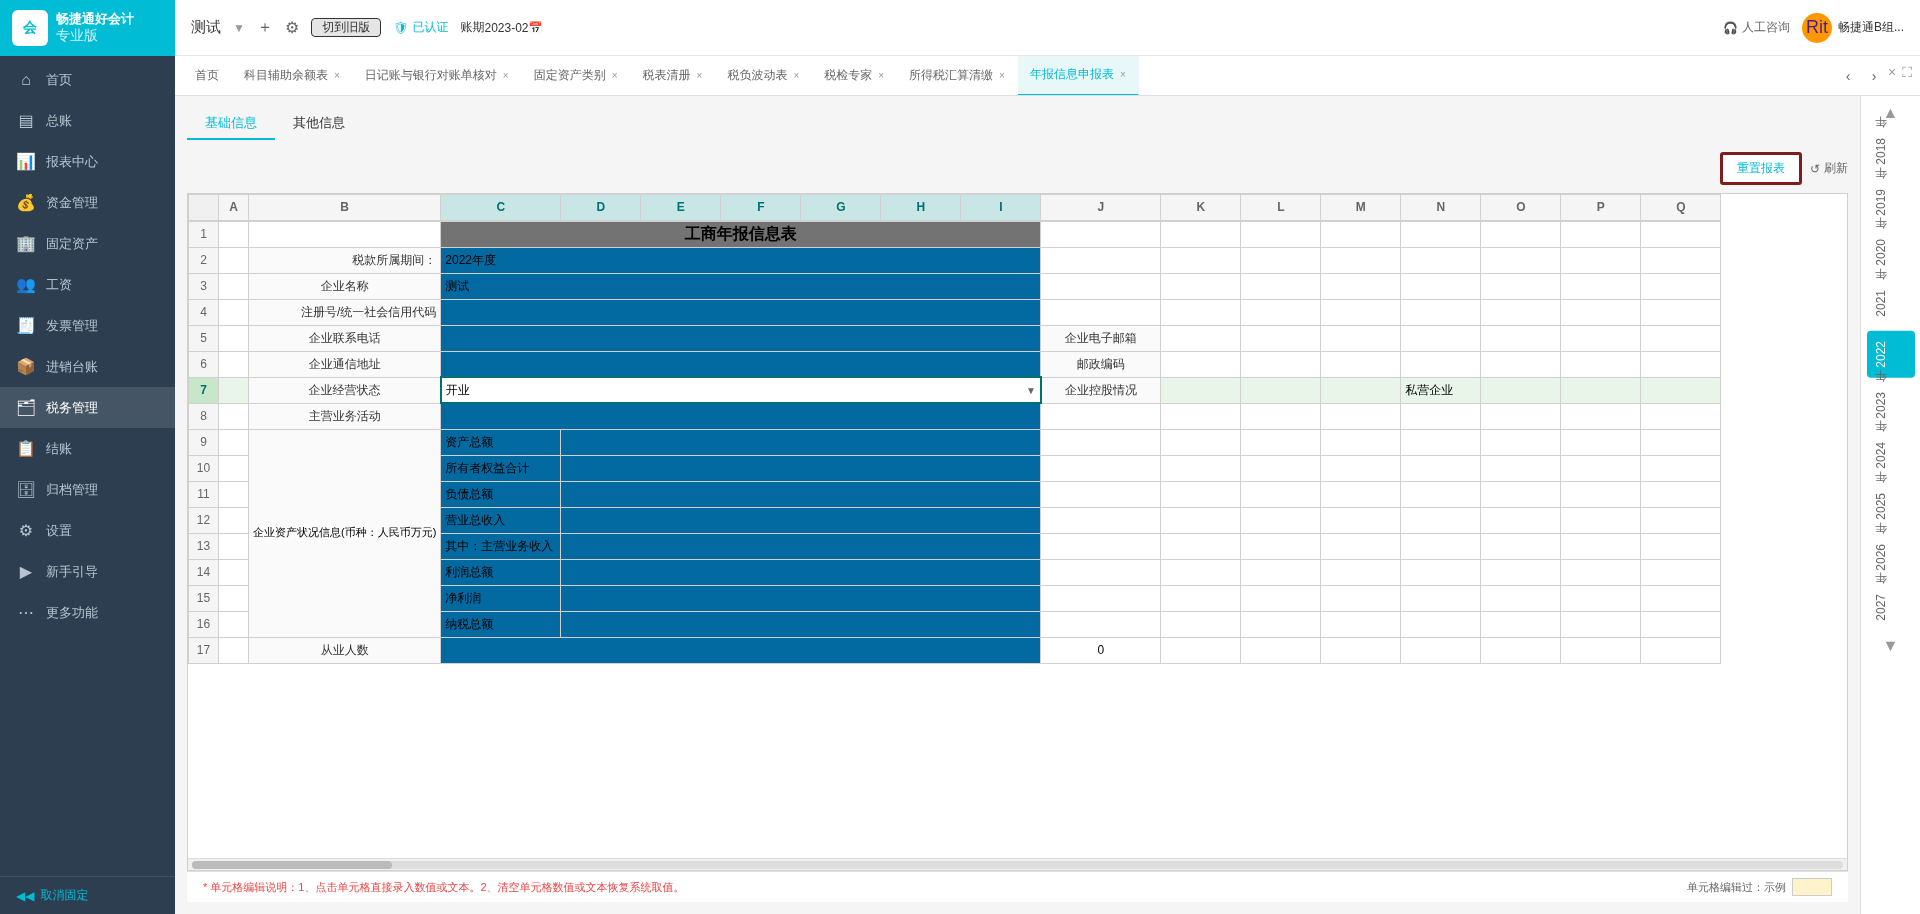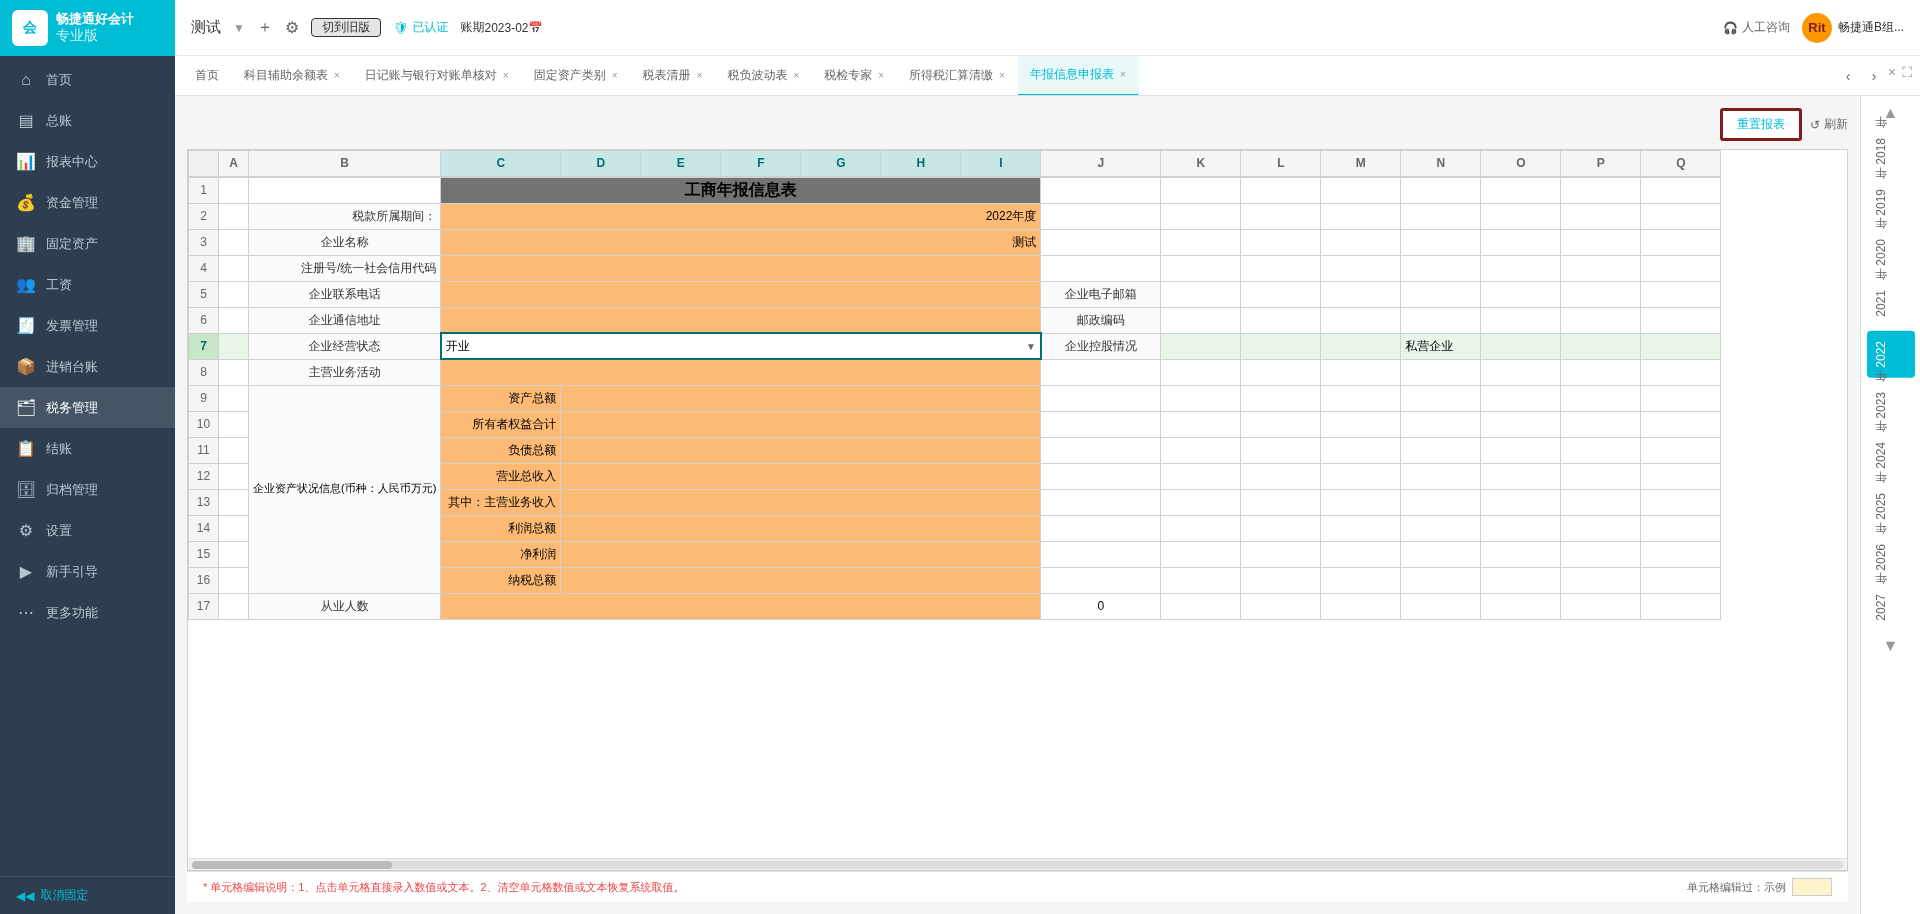--- a/index.html
+++ b/index.html
@@ -82,21 +82,21 @@
       color: #333;
     }
     .topbar-certified {
       display: flex; align-items: center; gap: 4px;
       color: #00bcd4; font-size: 12px;
     }
     .topbar-period { font-size: 12px; color: #333; display: flex; align-items: center; gap: 0; }
     .topbar-spacer { flex: 1; }
     .topbar-service { display: flex; align-items: center; gap: 4px; color: #666; font-size: 12px; cursor: pointer; }
     .topbar-user { display: flex; align-items: center; gap: 6px; color: #333; font-size: 12px; cursor: pointer; }
-    .topbar-avatar { width: 30px; height: 30px; border-radius: 50%; background: #ff9800; display: flex; align-items: center; justify-content: center; color: #7f1d1d; font-size: 13px; overflow: hidden; font-weight: bold; }
+    .topbar-avatar { width: 30px; height: 30px; border-radius: 50%; background: #ff9800; display: flex; align-items: center; justify-content: center; color: #4c1d95; font-size: 18px; overflow: hidden; }
 
     
     .tabbar {
       background: white;
       border-bottom: 1px solid #e0e0e0;
       display: flex; align-items: center;
       padding: 0 8px;
       height: 40px;
       overflow: hidden;
     }
@@ -223,22 +223,21 @@
       position: sticky;
       top: 0;
       left: 0;
       z-index: 3;
     }
     table.sheet .active-cell {
       border: 2px solid #007070 !important;
       background: white;
     }
     table.sheet .active-col-cell {
-      background: #fdba74;
-      text-align: right;
+      background: #0369a1;
     }
     table.sheet .label-cell {
       text-align: right;
       color: #333;
       background: #fafafa;
     }
     table.sheet .center-cell {
       text-align: center;
     }
     table.sheet .merged-title {
@@ -465,20 +464,28 @@
       <button class="tabbar-arrow-btn">‹</button>
       <button class="tabbar-arrow-btn">›</button>
       <span class="tabbar-close-all">×</span>
       <span class="tabbar-expand">⛶</span>
     </div>
   </div>
 
   <div class="content">
     <div class="content-main">
 
+      <div class="sub-tabbar">
+        <div class="sub-tab active">
+          <span>基础信息</span>
+        </div>
+        <div class="sub-tab">
+          <span>其他信息</span>
+        </div>
+      </div>
 
       <div class="toolbar">
         <button class="btn-reset">重置报表</button>
         <button class="btn-refresh">
           <span>↺</span>
           <span>刷新</span>
         </button>
       </div>
 
       <div class="spreadsheet-container">

